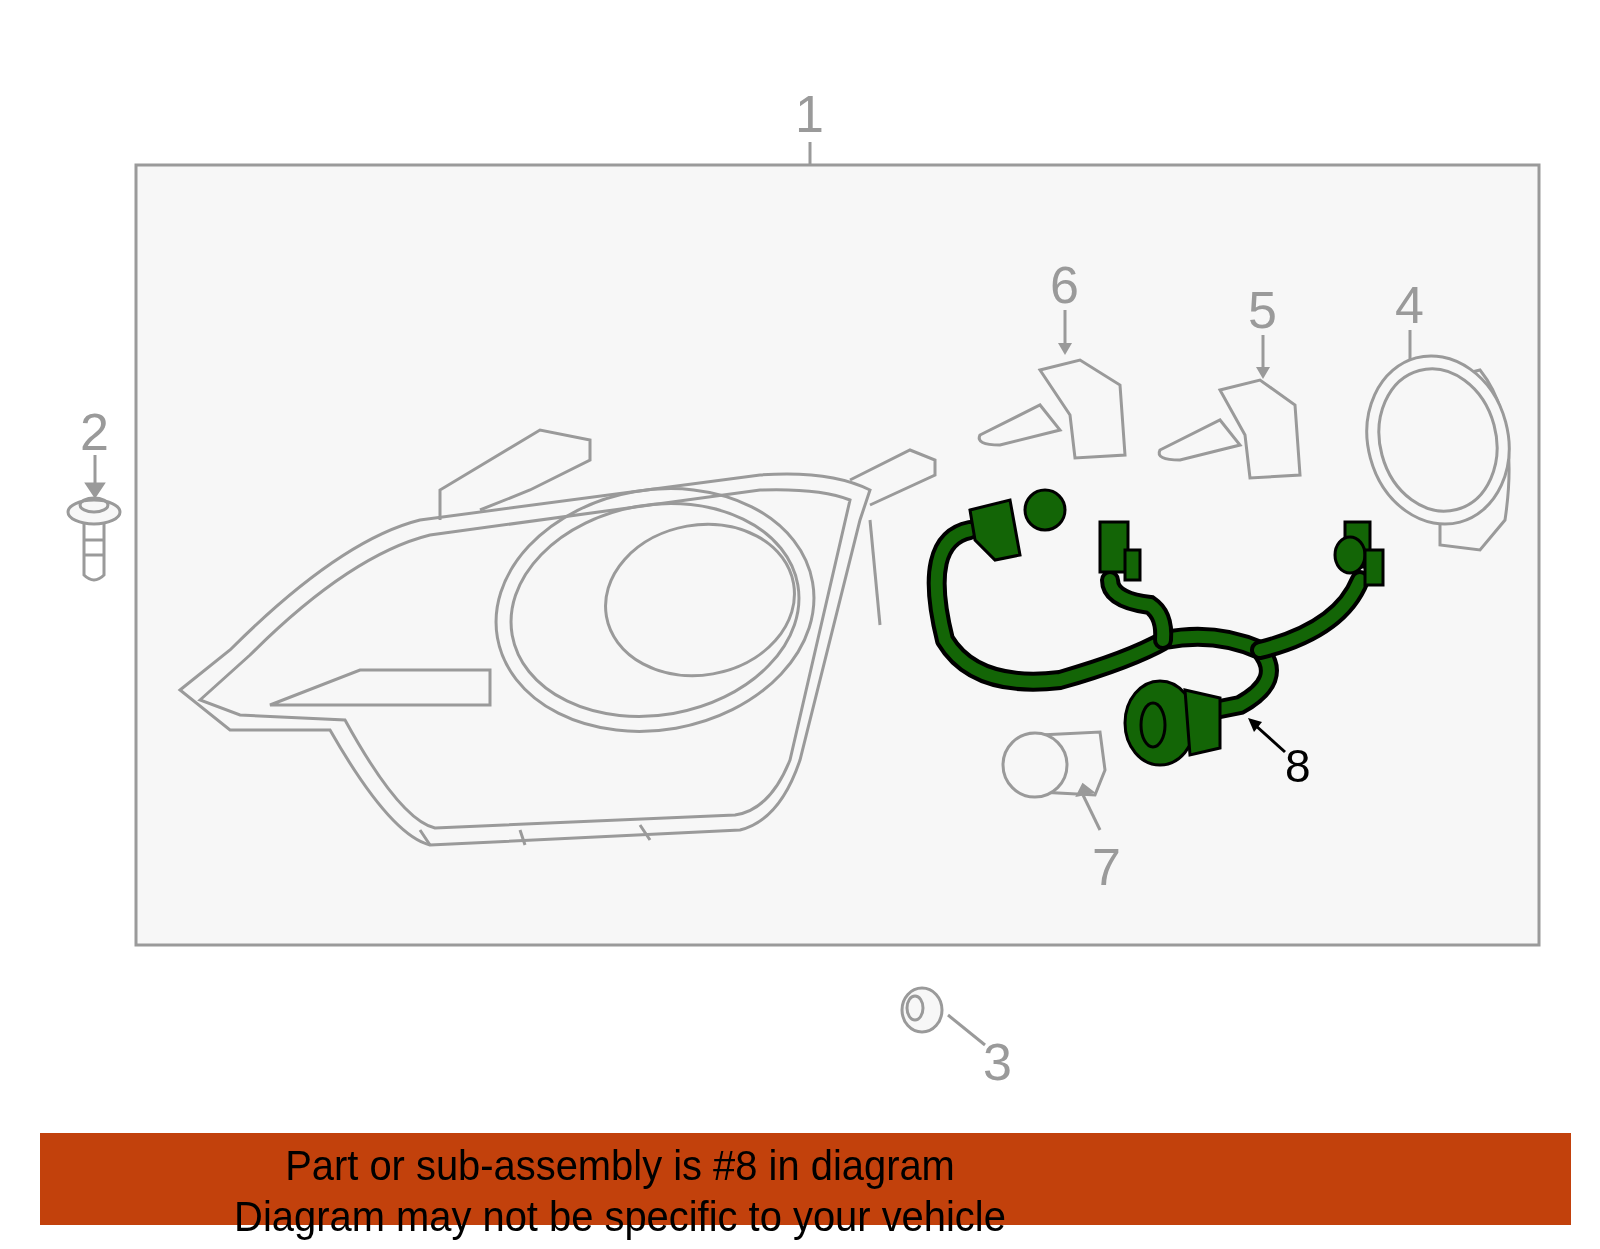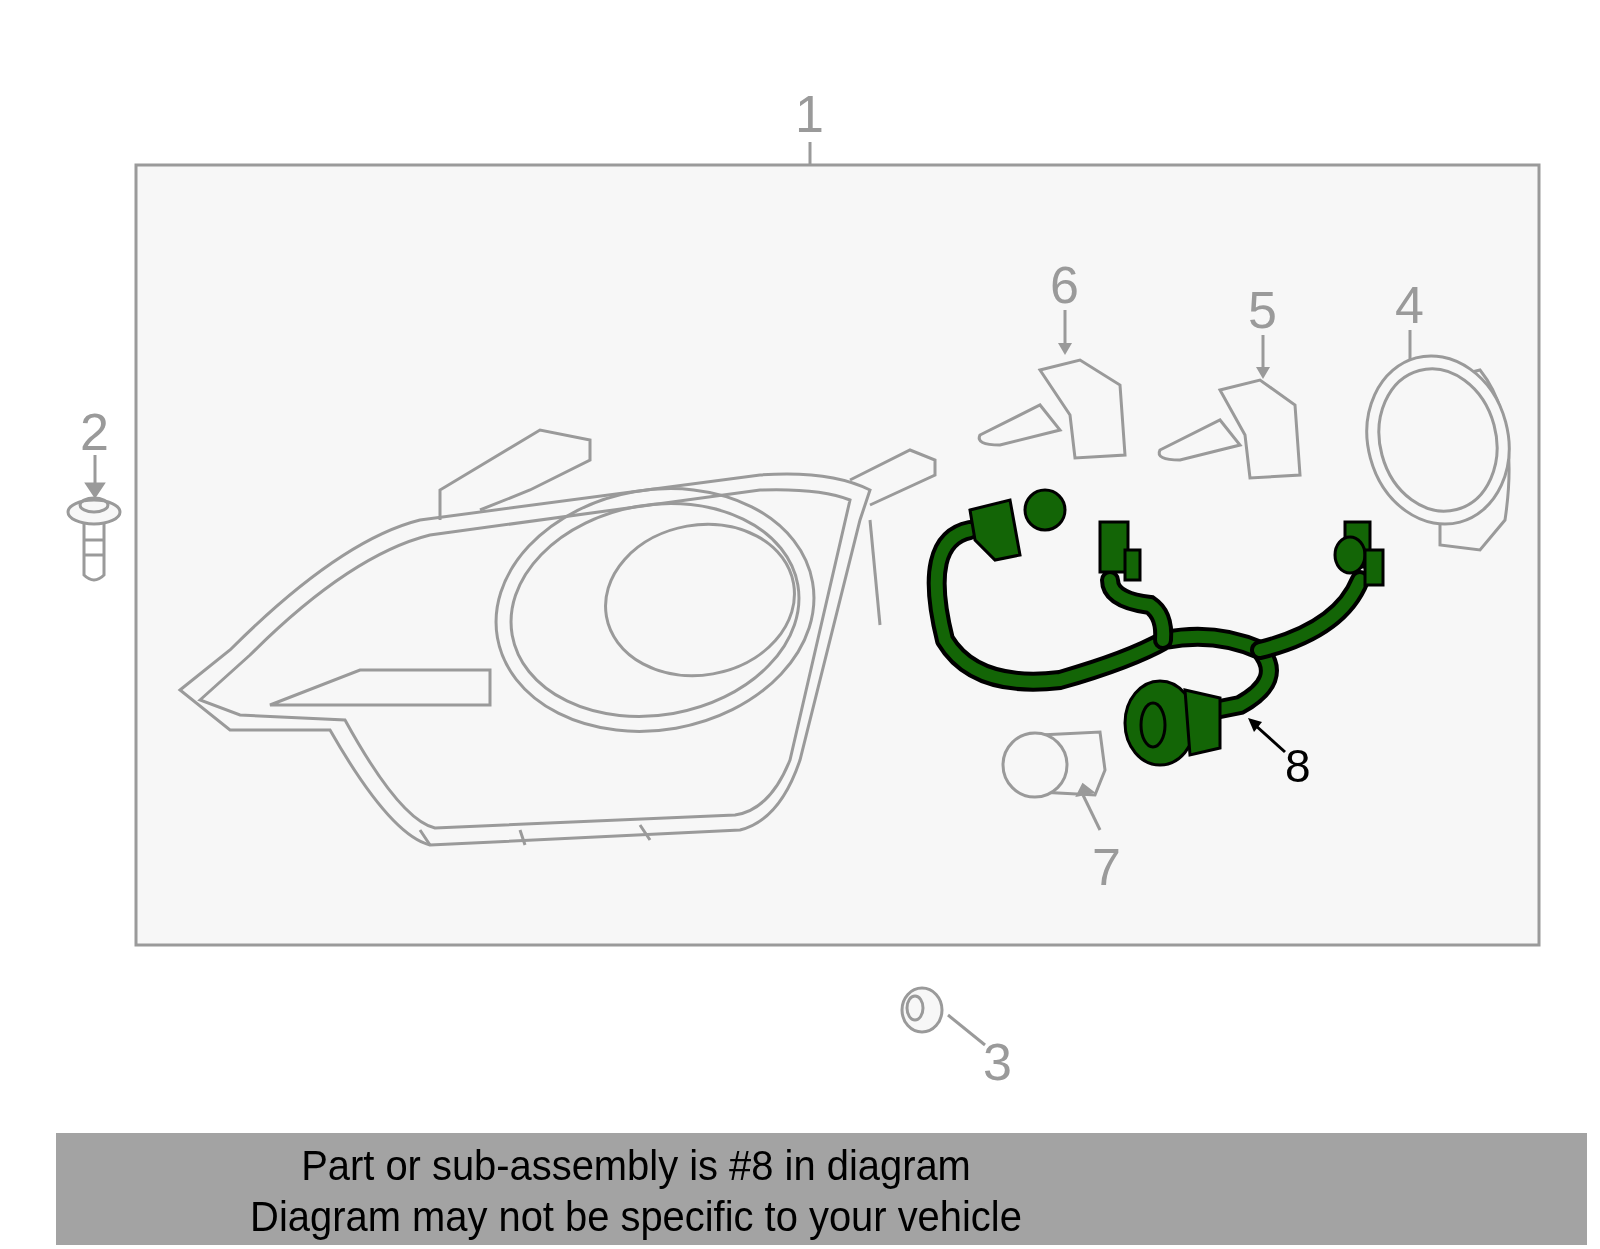--- a/index.html
+++ b/index.html
@@ -1,20 +1,20 @@
 <!DOCTYPE html>
 <html><head>
 <meta charset="utf-8">
 <style>
   html,body{margin:0;padding:0;background:#ffffff;}
   body{width:1600px;height:1249px;position:relative;overflow:hidden;font-family:"Liberation Sans",sans-serif;}
   #diagram{position:absolute;left:0;top:0;width:1600px;height:1249px;}
   .callout{font-family:"Liberation Sans",sans-serif;font-size:52px;fill:#9a9a9a;}
   .callout-hl{font-family:"Liberation Sans",sans-serif;font-size:46px;fill:#000;}
-  .banner{position:absolute;left:40px;top:1133px;width:1531px;height:112px;background:#a3a3a3;margin-left:16px;}
+  .banner{position:absolute;left:40px;top:1133px;width:1531px;height:92px;background:#c2410c;}
   .banner-line{position:absolute;left:0;width:1160px;text-align:center;font-size:42px;color:#000;line-height:1;transform:scaleX(0.95);transform-origin:center;}
   .l1{top:12px;}
   .l2{top:63px;}
 </style>
 </head>
 <body>
 
 <svg id="diagram" viewBox="0 0 1600 1249" xmlns="http://www.w3.org/2000/svg">
 
   <rect x="136" y="165" width="1403" height="780" fill="#f7f7f7" stroke="#9a9a9a" stroke-width="3"></rect>

